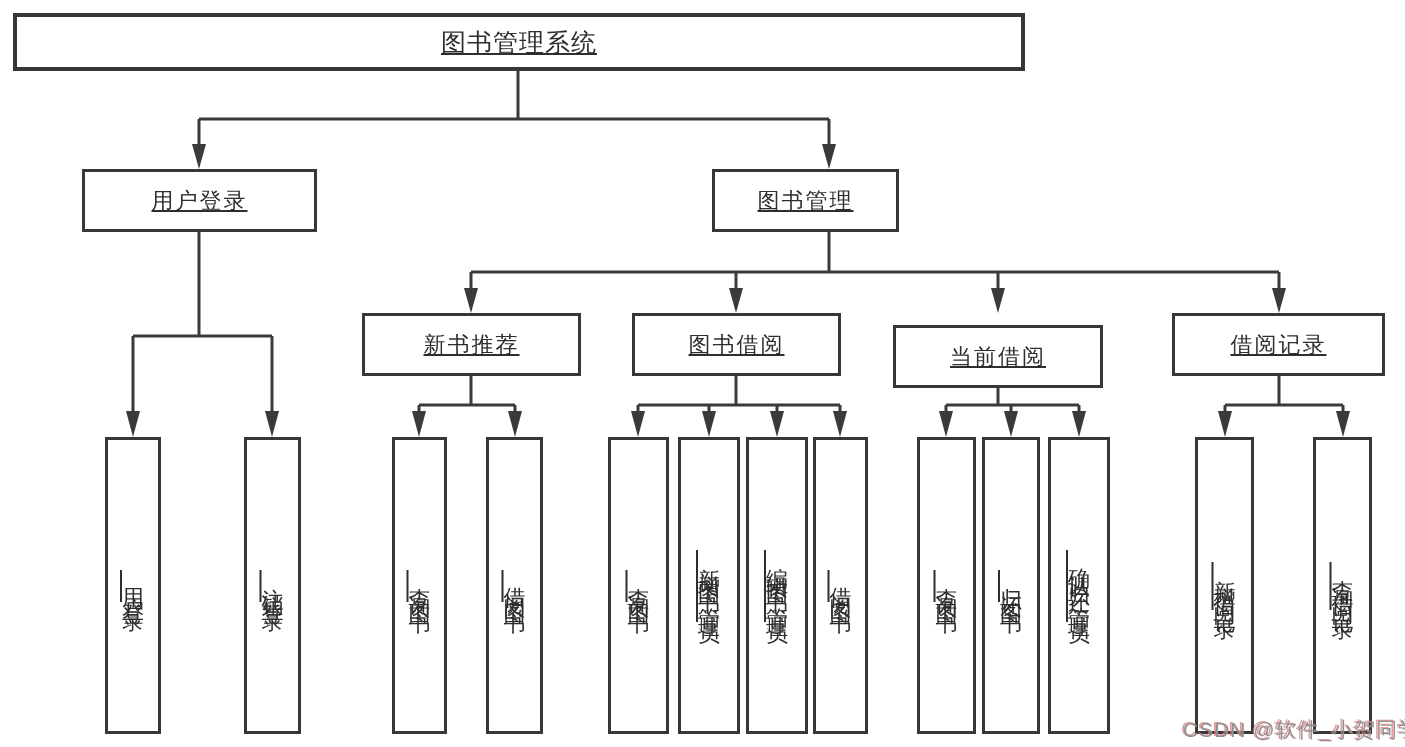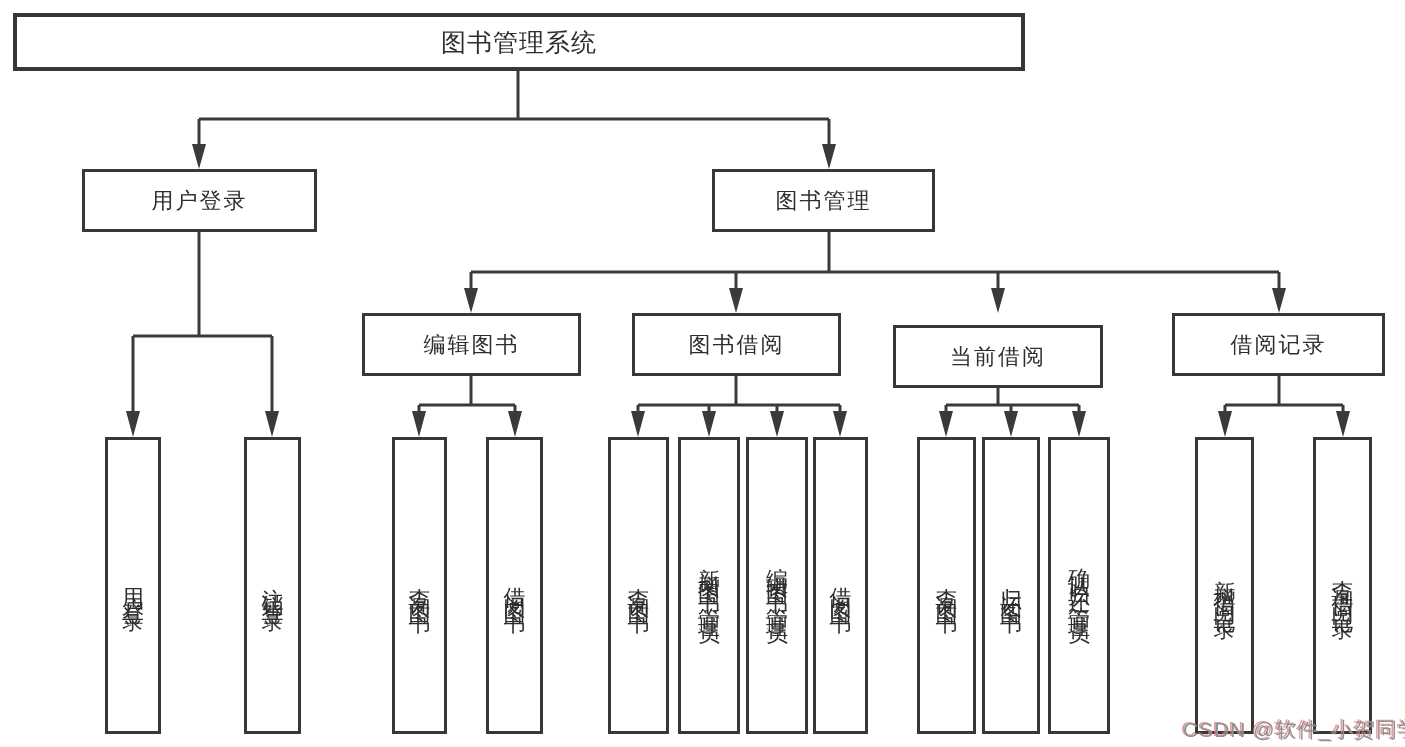--- a/index.html
+++ b/index.html
@@ -27,38 +27,39 @@
     box-sizing: border-box;
     background: #ffffff;
     border: 3px solid #373737;
     color: #2e2e2e;
     display: flex;
     align-items: center;
     justify-content: center;
     font-size: 22px;
     letter-spacing: 2px;
     white-space: nowrap;
+    text-decoration: underline;
   }
   .root {
     border-width: 4px;
     font-size: 25px;
     letter-spacing: 1px;
   }
   .leaf {
     writing-mode: vertical-rl;
     text-orientation: mixed;
     letter-spacing: 8px;
     font-size: 22px;
     top: 437px;
     height: 297px;
   }
   
   #box-root      { left: 13px;   top: 13px;  width: 1012px; height: 58px; }
   #box-user      { left: 82px;   top: 169px; width: 235px;  height: 63px; }
-  #box-book      { left: 712px;  top: 169px; width: 223px;  height: 63px; }
+  #box-book      { left: 712px;  top: 169px; width: 187px;  height: 63px; }
   #box-new       { left: 362px;  top: 313px; width: 219px;  height: 63px; }
   #box-borrow    { left: 632px;  top: 313px; width: 209px;  height: 63px; }
   #box-current   { left: 893px;  top: 313px; width: 210px;  height: 63px; margin-top: 12px; }
   #box-record    { left: 1172px; top: 313px; width: 213px;  height: 63px; }
   #leaf-user-login   { left: 105px;  width: 56px; }
   #leaf-logout       { left: 244px;  width: 57px; }
   #leaf-nb-query     { left: 392px;  width: 55px; }
   #leaf-nb-borrow    { left: 486px;  width: 57px; }
   #leaf-bb-query     { left: 608px;  width: 61px; }
   #leaf-bb-add       { left: 678px;  width: 62px; }
@@ -126,21 +127,21 @@
              M631 411h14l-7 26z M702 411h14l-7 26z M770 411h14l-7 26z M833 411h14l-7 26z
              M939 411h14l-7 26z M1004 411h14l-7 26z M1072 411h14l-7 26z
              M1218 411h14l-7 26z M1336 411h14l-7 26z"></path>
   </svg>
 
   <div class="node root" id="box-root">图书管理系统</div>
 
   <div class="node" id="box-user">用户登录</div>
   <div class="node" id="box-book">图书管理</div>
 
-  <div class="node" id="box-new">编辑图书</div>
+  <div class="node" id="box-new">新书推荐</div>
   <div class="node" id="box-borrow">图书借阅</div>
   <div class="node" id="box-current">当前借阅</div>
   <div class="node" id="box-record">借阅记录</div>
 
   <div class="node leaf" id="leaf-user-login">用户登录</div>
   <div class="node leaf" id="leaf-logout">注销登录</div>
 
   <div class="node leaf" id="leaf-nb-query">查询图书</div>
   <div class="node leaf" id="leaf-nb-borrow">借阅图书</div>
 

